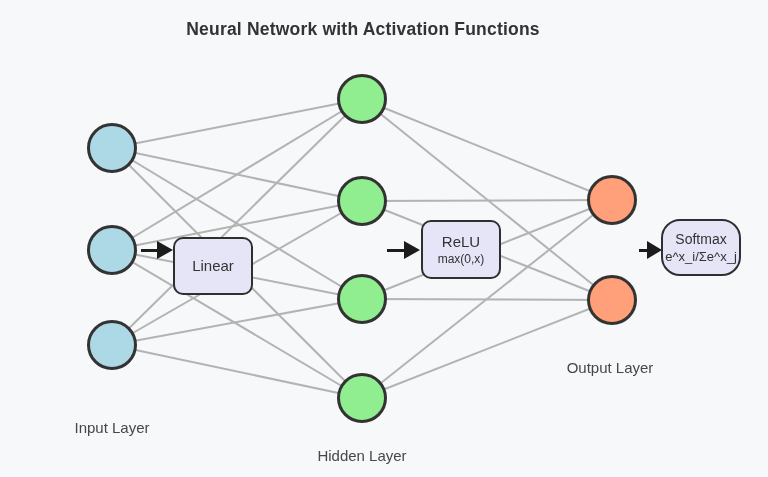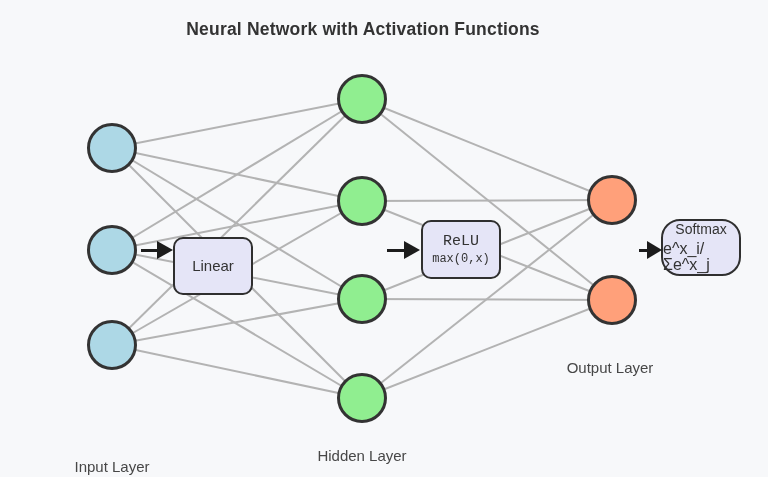--- a/index.html
+++ b/index.html
@@ -20,37 +20,37 @@
     position:absolute;width:44px;height:44px;border-radius:50%;
     border:3px solid #333333;z-index:2;box-sizing:content-box;
   }
   .act-box{
     position:absolute;z-index:3;
     background:#e5e5f7;border:2.5px solid #2f2f2f;border-radius:10px;
     display:flex;flex-direction:column;align-items:center;justify-content:center;
     gap:3px;box-sizing:border-box;
   }
   .box-linear{left:173px;top:237px;width:80px;height:58px;}
-  .box-relu{left:421px;top:220px;width:80px;height:59px;font-family:Liberation Mono, monospace;}
+  .box-relu{left:421px;top:220px;width:80px;height:59px;}
   .box-softmax{left:661px;top:219px;width:80px;height:57px;border-radius:19px;}
   .act-name{font-size:15px;color:#333333;line-height:1.1;}
   .box-softmax .act-name{font-size:14px;}
   .act-formula{font-size:12px;color:#333333;line-height:1;}
-  .box-softmax .act-formula{font-size:16px;}
+  .box-softmax .act-formula{font-size:13px;}
   .arrow{position:absolute;display:flex;align-items:center;height:20px;top:240px;z-index:3;}
   .arrow .shaft{height:3px;background:#1c1c1c;}
   .arrow .head{width:0;height:0;border-top:9px solid transparent;border-bottom:9px solid transparent;border-left:16px solid #1c1c1c;}
   .arrow-linear{left:141px;}  .arrow-linear .shaft{width:16px;}
   .arrow-relu{left:387px;}    .arrow-relu .shaft{width:17px;}
   .arrow-softmax{left:639px;} .arrow-softmax .shaft{width:8px;}  .arrow-softmax .head{border-left-width:15px;}
   .layer-label{
     position:absolute;width:200px;text-align:center;
     font-size:15px;color:#474747;z-index:3;
   }
-  .label-input{left:12px;top:419px;margin-top:39px;}
+  .label-input{left:12px;top:419px;}
   .label-hidden{left:262px;top:447px;}
   .label-output{left:510px;top:359px;}
 </style>
 </head>
 <body>
 
 <div class="canvas">
 
   <div class="title">Neural Network with Activation Functions</div>
 

